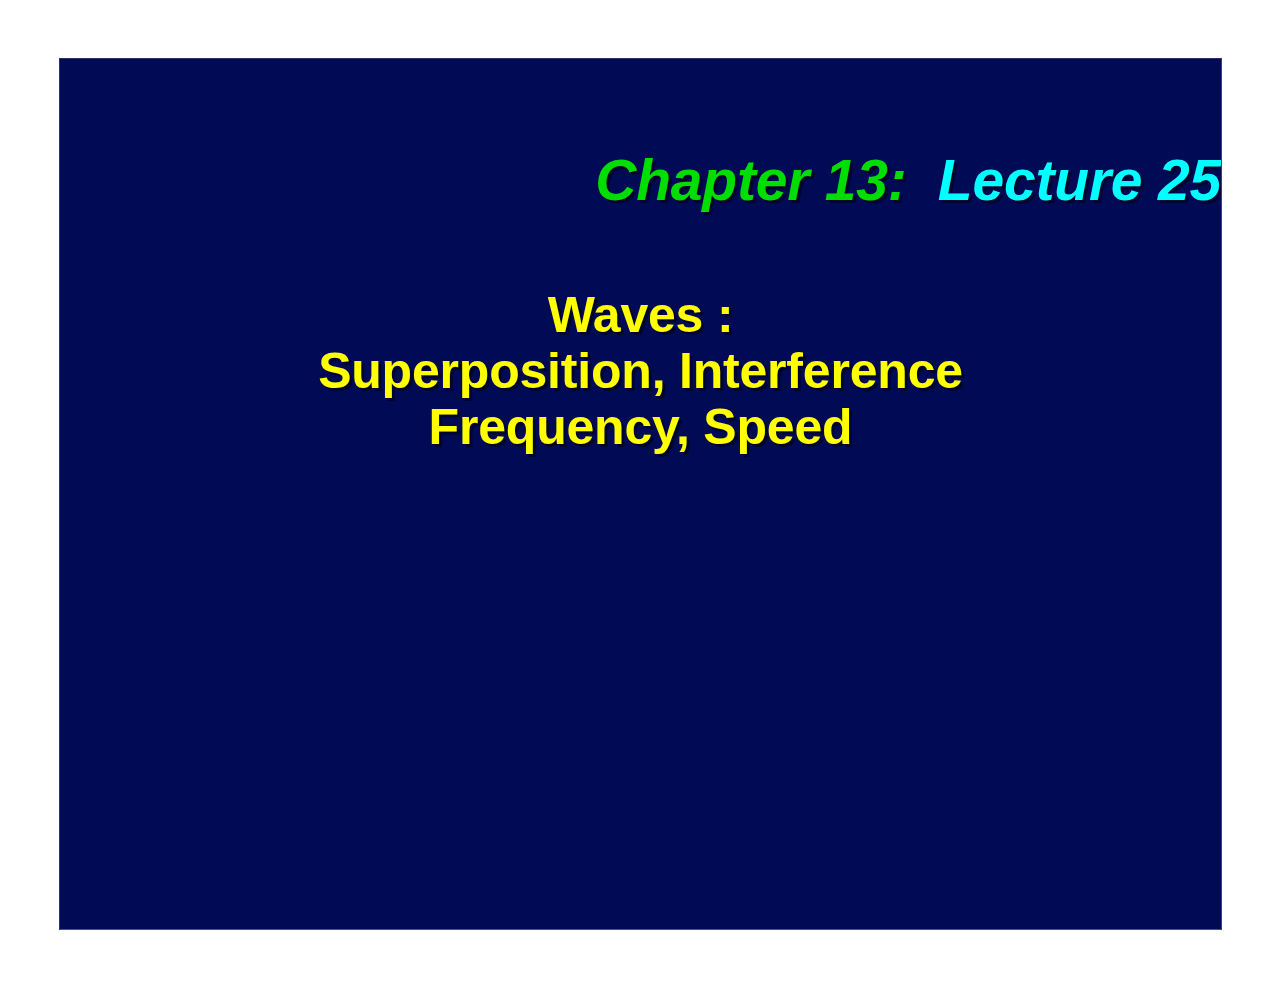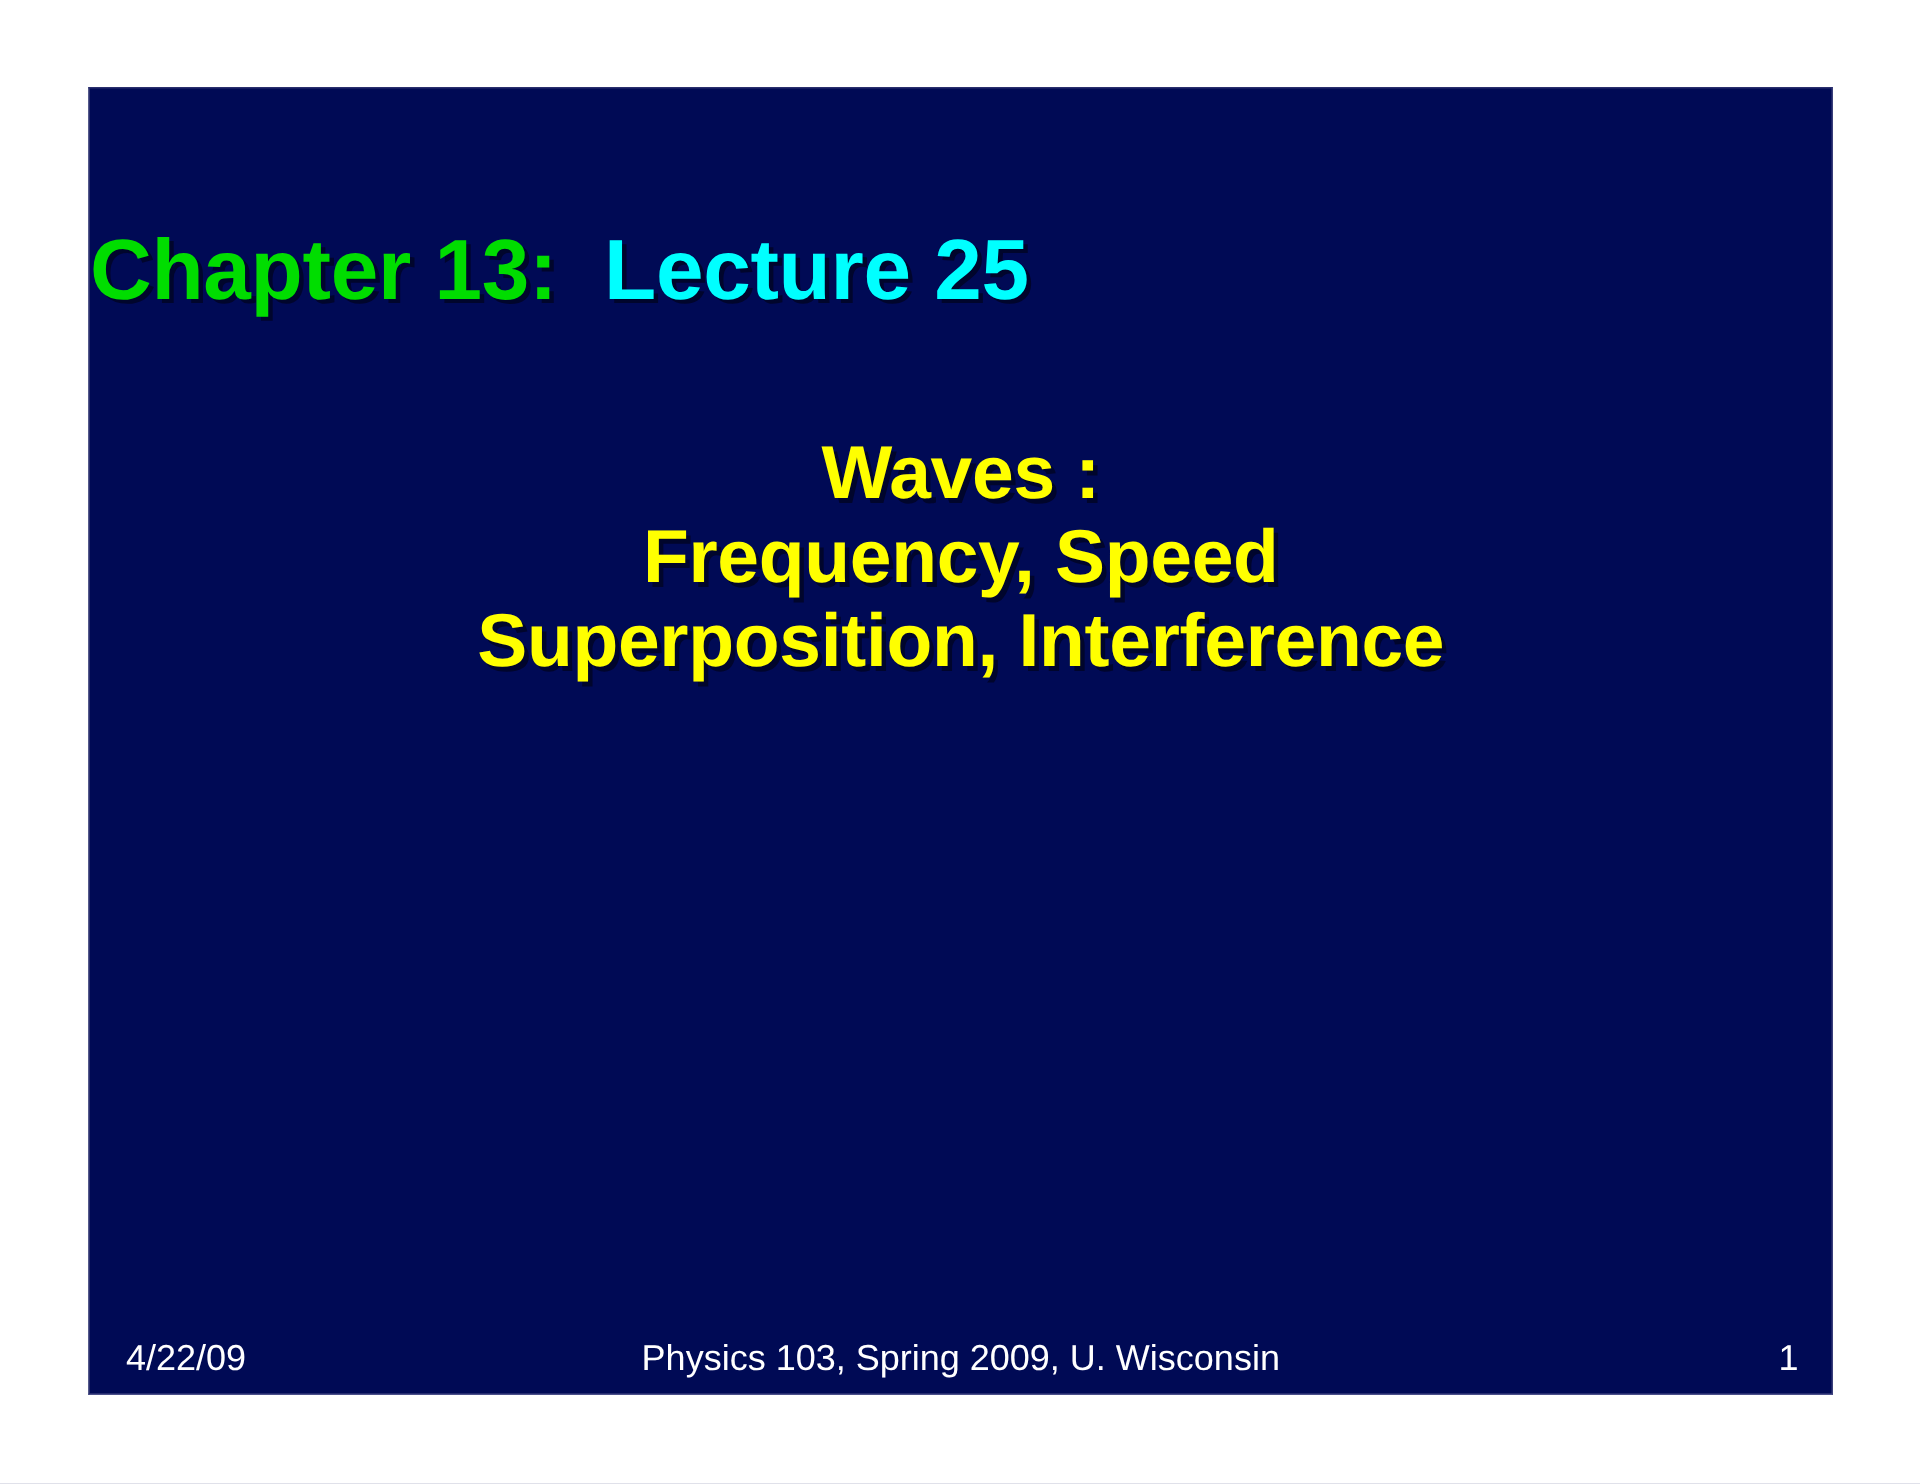--- a/index.html
+++ b/index.html
@@ -39,21 +39,22 @@
     border-bottom: 1px solid #4a4f8a;
     overflow: hidden;
   }
 
   
   .title-block {
     position: absolute;
     left: 0;
     top: 92px;
     width: 100%;
-    text-align: left;
+    text-align: right;
+    font-style: italic;
   }
 
   .slide-title {
     font-size: 57px;
     font-weight: bold;
     line-height: 1.02;
     letter-spacing: -0.2px;
     margin: 0;
     white-space: pre;
     text-shadow: 3px 3px 0 #00052c;
@@ -125,25 +126,20 @@
 <div class="slide-stage">
 
   <div class="slide">
 
     <div class="title-block">
       <div class="slide-title"><span class="title-chapter">Chapter 13:</span><span class="title-chapter">  </span><span class="title-lecture">Lecture 25</span></div>
     </div>
 
     <div class="subtitle-block">
       <div class="subtitle-line">Waves :</div>
+      <div class="subtitle-line">Superposition, Interference</div>
       <div class="subtitle-line">Frequency, Speed</div>
-      <div class="subtitle-line">Superposition, Interference</div>
     </div>
 
-    <div class="footer">
-      <span class="footer-date">4/22/09</span>
-      <span class="footer-center">Physics 103, Spring 2009, U. Wisconsin</span>
-      <span class="footer-page">1</span>
-    </div>
 
   </div>
 
 </div>
 
 </body></html>

